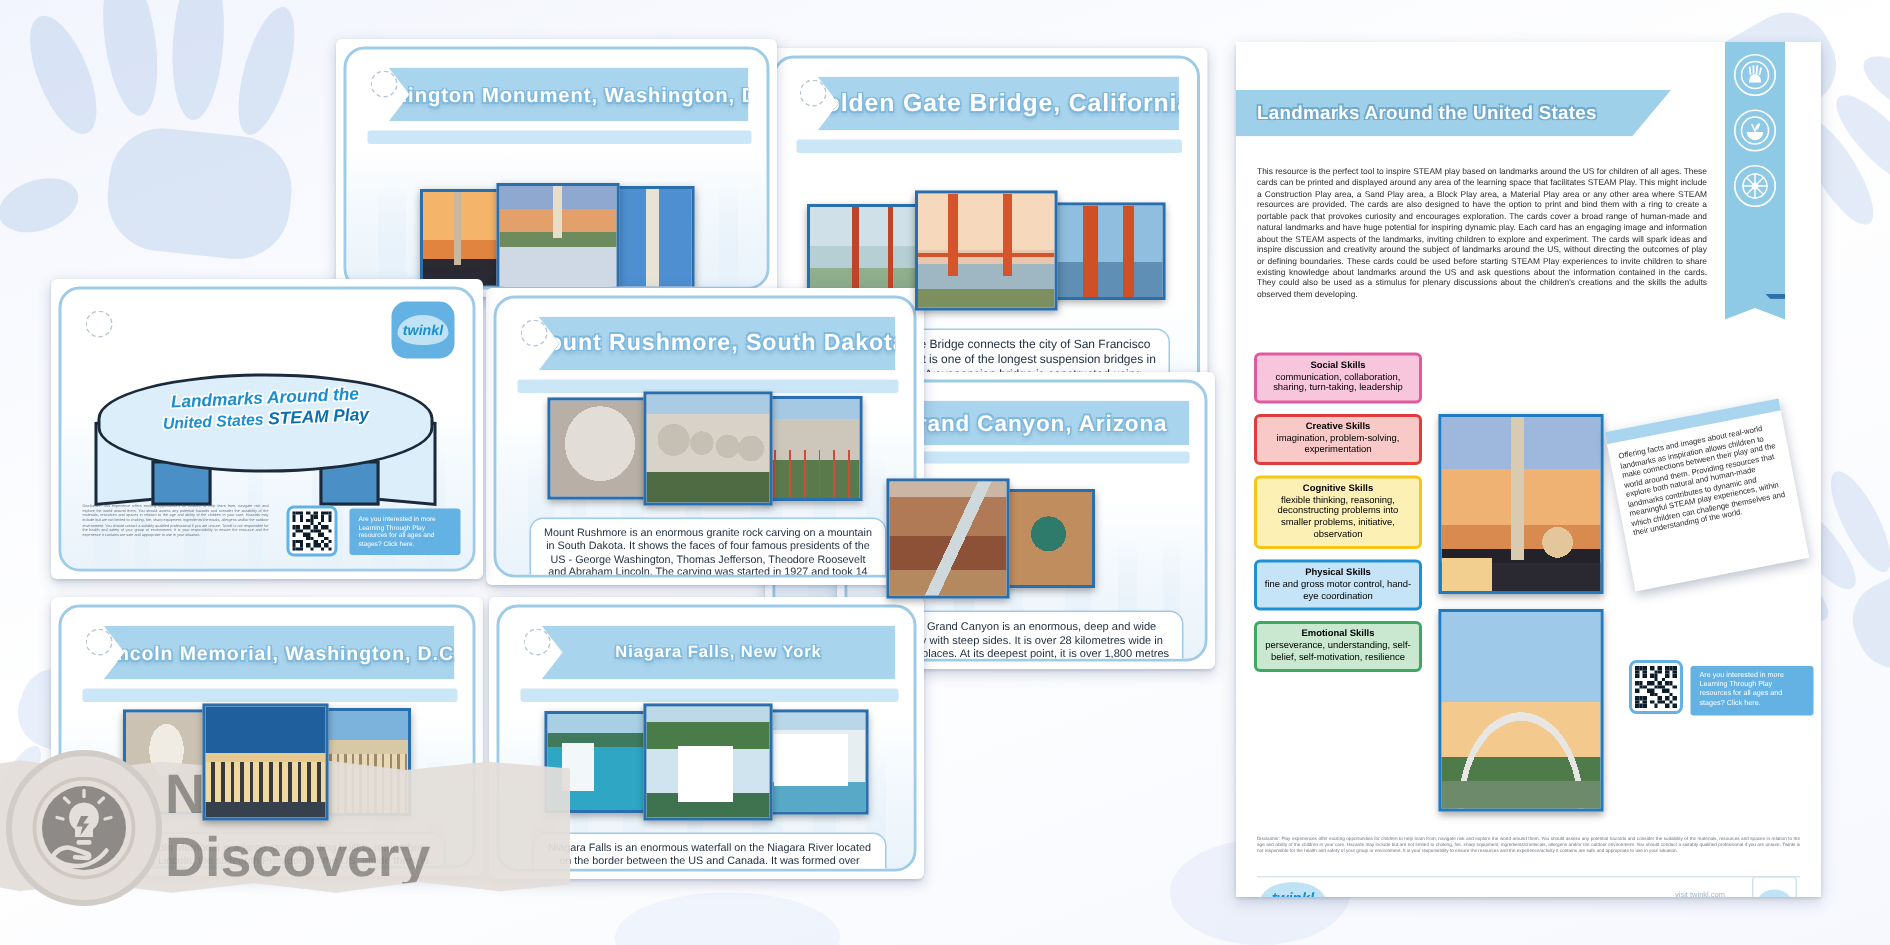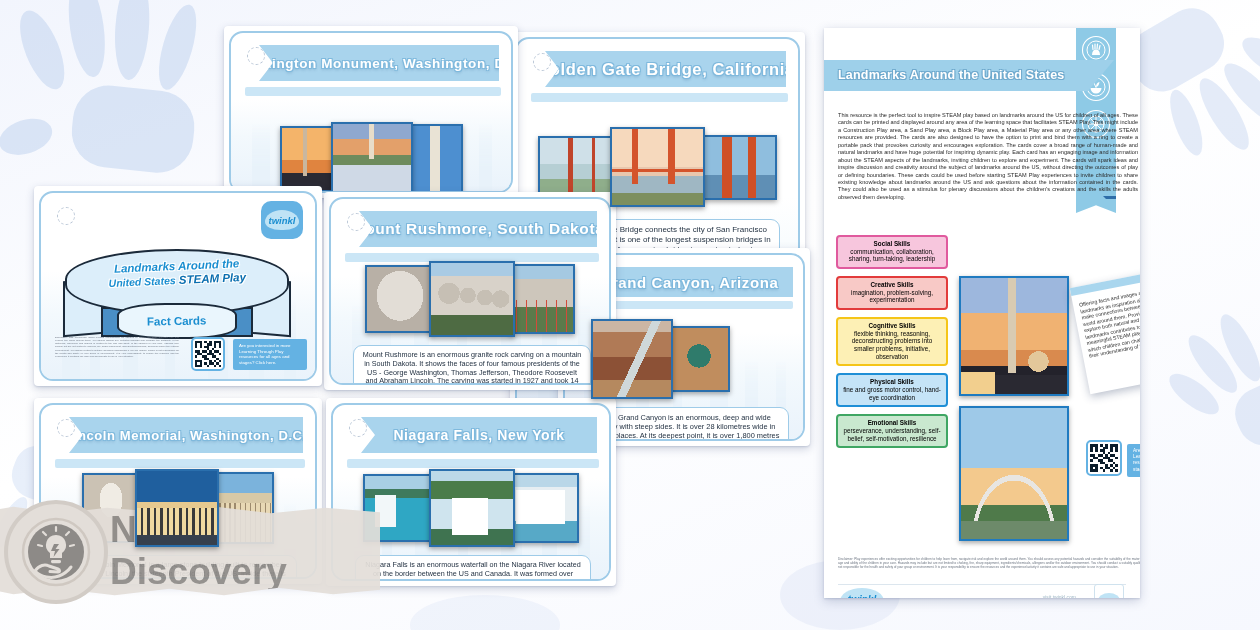--- a/index.html
+++ b/index.html
@@ -333,23 +333,20 @@
       <div class="twinkl-sq" style="position:absolute;right:12px;top:8px;width:42px;height:38px;">
         <span class="twinkl" style="width:34px;height:20px;font-size:9.5px;">twinkl</span>
       </div>
 
       <div class="cover-ribbon" style="left:24px;right:26px;top:40px;height:112px;">
         <div class="tail" style="left:-2px;top:46px;transform:skewY(-5deg);"></div>
         <div class="tail" style="right:-2px;top:46px;transform:skewY(5deg);"></div>
         <div class="fold" style="left:36px;top:74px;"></div>
         <div class="fold" style="right:36px;top:74px;"></div>
         <div class="rb-main"></div>
-        <div class="rb-sub">
-          <span style="color:#1b8ed0;font-weight:bold;font-size:11.5px;transform:rotate(-1deg);">Fact Cards</span>
-        </div>
         <div class="cover-title" style="font-size:11.5px;">
           <span class="nowrap">Landmarks Around the</span><br>
           <span class="nowrap" style="font-size:10.5px;">United States</span>
           <span class="nowrap" style="font-size:11.5px;color:#0c6fb0;">STEAM Play</span>
         </div>
       </div>
 
       <div class="disclaimer" style="left:14px;width:124px;top:143px;font-size:2.5px;">Disclaimer: This experience offers exciting opportunities for children to help learn from, navigate risk and explore the world around them. You should assess any potential hazards and consider the suitability of the materials, resources and spaces in relation to the age and ability of the children in your care. Hazards may include but are not limited to choking, fire, sharp equipment, ingredients/chemicals, allergens and/or the outdoor environment. You should contact a suitably qualified professional if you are unsure. Twinkl is not responsible for the health and safety of your group or environment. It is your responsibility to ensure the resource and the experience it contains are safe and appropriate to use in your situation.</div>
 
       <div class="qr" style="left:150px;top:144px;width:34px;height:34px;">
@@ -506,42 +503,42 @@
       </div>
       <div class="caption" style="left:22px;right:18px;top:150px;font-size:7.2px;">The Lincoln Memorial is a large stone building built to remember Abraham Lincoln, the sixteenth President of the US. Inside there is a huge statue of Lincoln sitting in a chair.</div>
     </div>
   </div>
 
   <div class="card" style="left:326px;top:398px;width:290px;height:188px;">
     <div class="card-inner">
       <div class="skyline"></div>
       <div class="punch-hole"></div>
       <div class="banner">
-        <span class="banner-txt" style="font-size:14px;">Niagara Falls, New York</span>
+        <span class="banner-txt" style="font-size:11px;">Niagara Falls, New York</span>
       </div>
       <div class="banner-stripe"></div>
       <div class="photos" style="top:62px;height:82px;">
         <div class="ph" style="width:72px;height:68px;margin-right:-6px;">
           <div class="art" style="background:linear-gradient(#a8cfe4 0 20%,#3f7a5c 20% 34%,#2fa7c4 34% 100%);"></div>
           <div class="art" style="background:linear-gradient(to right,transparent 14%,#f2f7f9 14% 46%,transparent 46%);-webkit-mask-image:linear-gradient(transparent 0 30%,#000 30% 80%,transparent 80%);mask-image:linear-gradient(transparent 0 30%,#000 30% 80%,transparent 80%);"></div>
         </div>
         <div class="ph mid" style="width:86px;height:78px;">
           <div class="art" style="background:linear-gradient(#bcd9e8 0 14%,#4a7c4a 14% 38%,#cfe4ee 38% 78%,#3f7350 78% 100%);"></div>
           <div class="art" style="background:linear-gradient(to right,transparent 26%,#ffffff 26% 70%,transparent 70%);-webkit-mask-image:linear-gradient(transparent 0 36%,#000 36% 86%,transparent 86%);mask-image:linear-gradient(transparent 0 36%,#000 36% 86%,transparent 86%);"></div>
         </div>
         <div class="ph" style="width:70px;height:70px;margin-left:-6px;">
           <div class="art" style="background:linear-gradient(#b9d7e8 0 18%,#e6eef2 18% 70%,#57a9c7 70% 100%);"></div>
           <div class="art" style="background:linear-gradient(to right,transparent 8%,#fff 8% 82%,transparent 82%);-webkit-mask-image:linear-gradient(transparent 0 22%,#000 22% 74%,transparent 74%);mask-image:linear-gradient(transparent 0 22%,#000 22% 74%,transparent 74%);"></div>
         </div>
       </div>
       <div class="caption" style="left:22px;right:18px;top:150px;font-size:7.2px;">Niagara Falls is an enormous waterfall on the Niagara River located on the border between the US and Canada. It was formed over 12,000 years ago by melting glaciers after the Ice Age. The huge amount of water passing over the falls creates mist in the air. On sunny days, you can often see rainbows in the mist in front of the falls. Rainbows are formed when light passes through the water droplets which make up the mist.</div>
     </div>
   </div>
 
-  <div class="sheet" style="left:824px;top:28px;width:316px;height:570px;padding-left:41px;">
+  <div class="sheet" style="left:824px;top:28px;width:390px;height:570px;padding-left:41px;">
 
     <div class="ribbon-badges" style="right:24px;top:0;height:172px;">
       <div class="badge">
         <svg viewBox="0 0 60 60" width="30" height="30">
           <circle cx="30" cy="30" r="27" fill="none" stroke="#fff" stroke-width="2.2"></circle>
           <circle cx="30" cy="30" r="18" fill="none" stroke="#fff" stroke-width="2"></circle>
           <path d="M22 40c0-7 3-11 8-11s8 4 8 11z" fill="#fff"></path>
           <g stroke="#fff" stroke-width="2.4" stroke-linecap="round">
             <line x1="24" y1="29" x2="23" y2="20"></line>
               <line x1="28" y1="28" x2="28" y2="18"></line>

